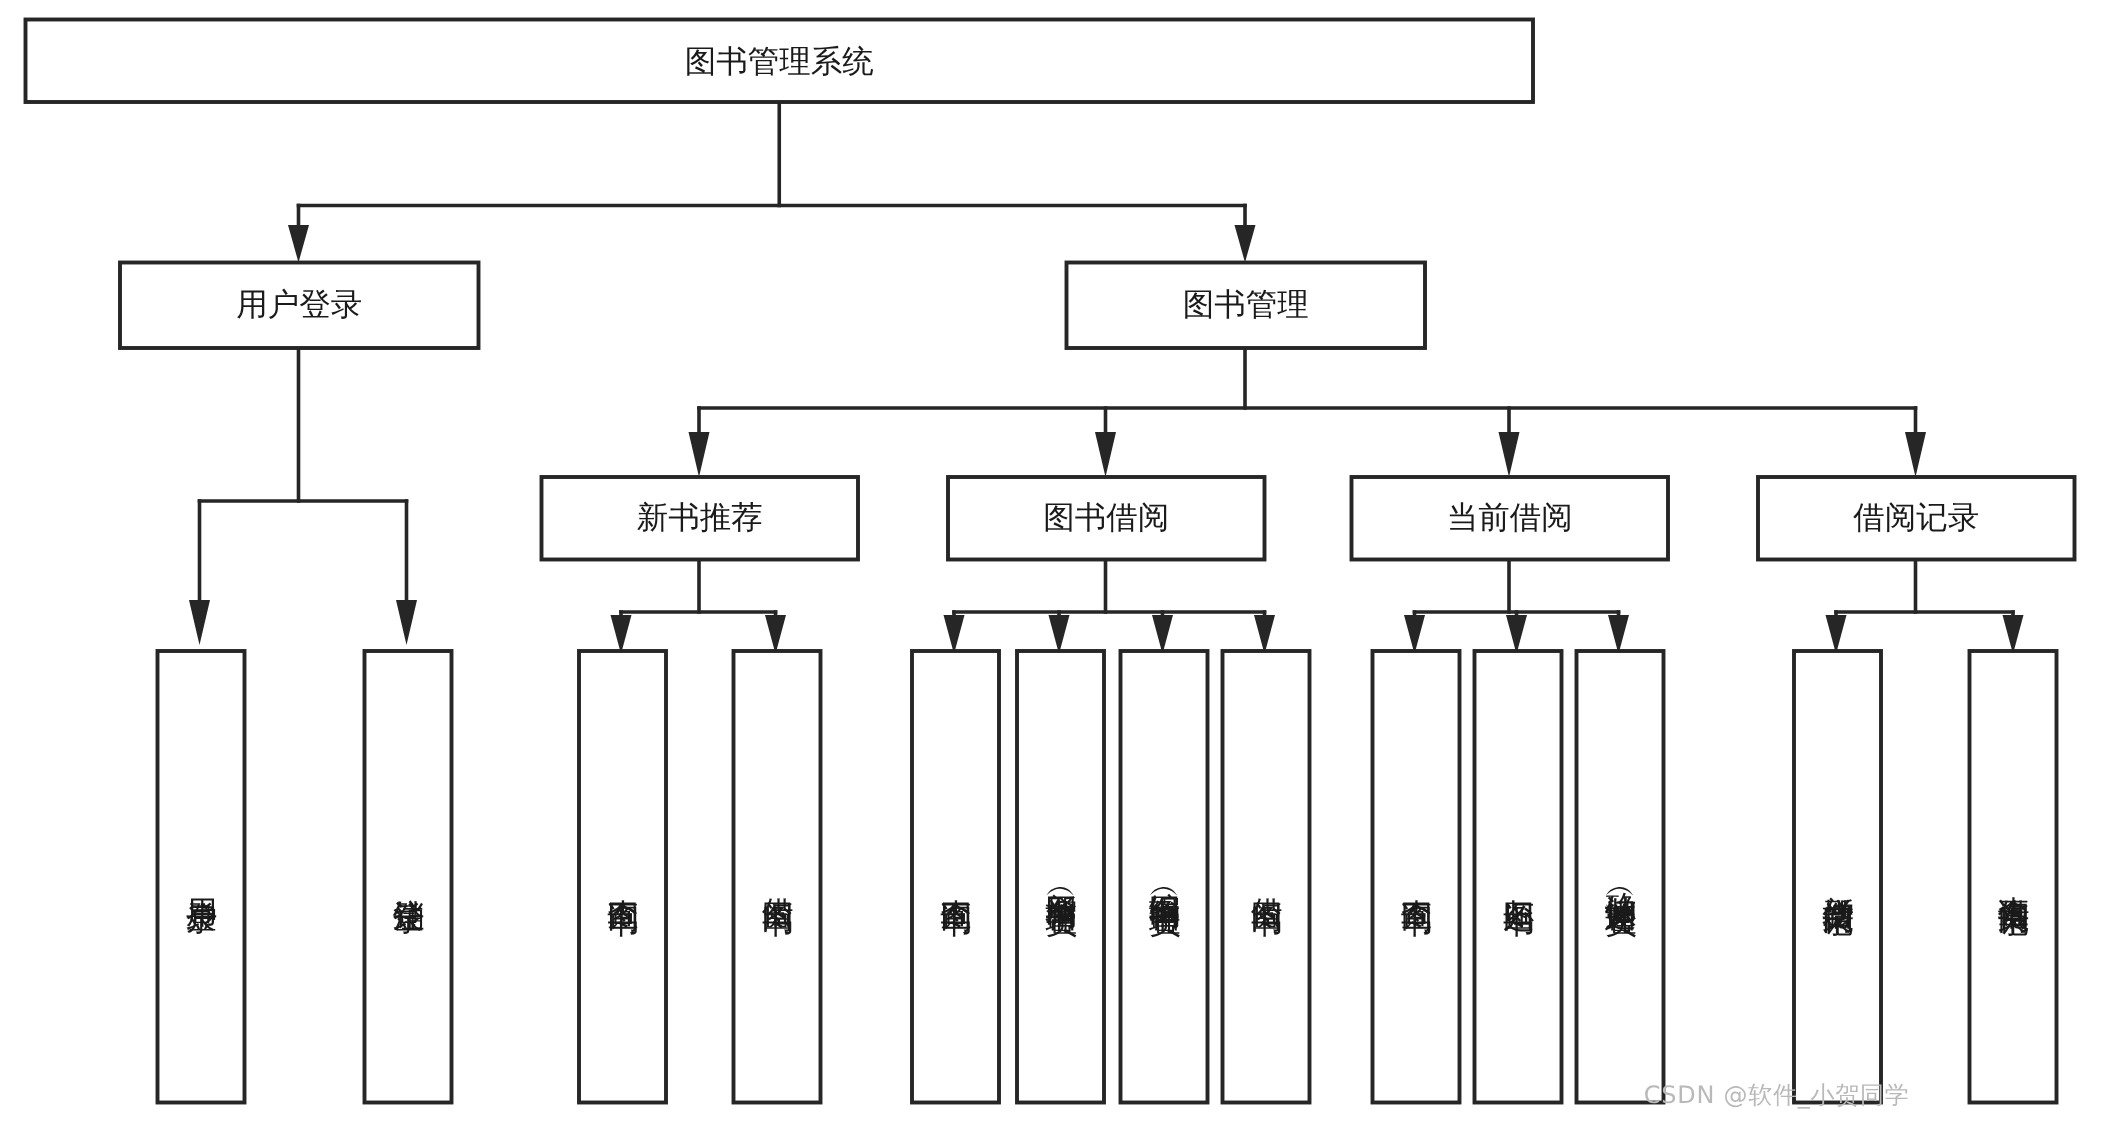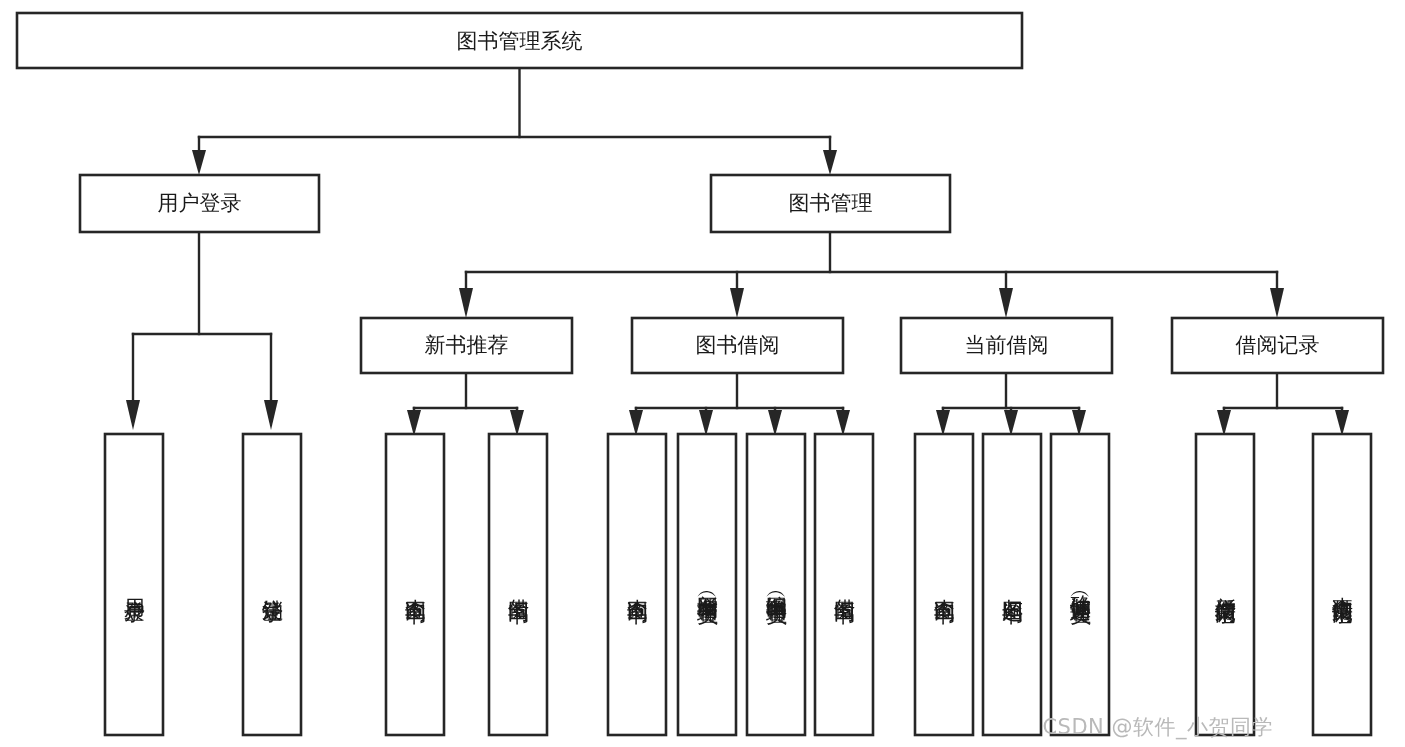--- a/index.html
+++ b/index.html
@@ -65,21 +65,21 @@
     line-height: 1.0;
     color: #1a1a1a;
     letter-spacing: 1.5px;
     white-space: nowrap;
   }
   .watermark {
     position: absolute;
     right: 8px;
     bottom: 6px;
     font-family: "DejaVu Sans", "Liberation Sans", sans-serif;
-    font-size: 21px;
+    font-size: 16px;
     color: #b9b9b9;
     letter-spacing: 0.5px;
     white-space: nowrap;
   }
 </style>
 </head>
 <body>
 
 <div id="diagram-root">
 

